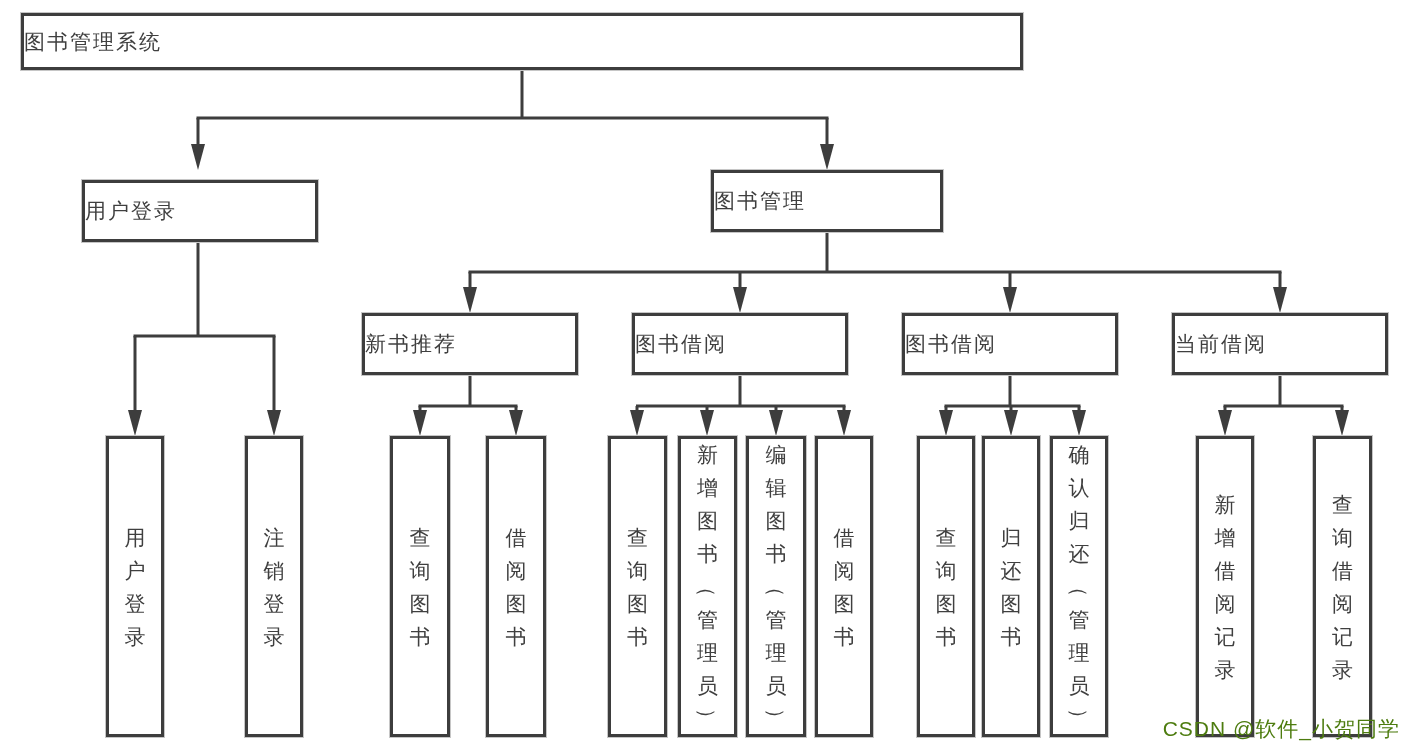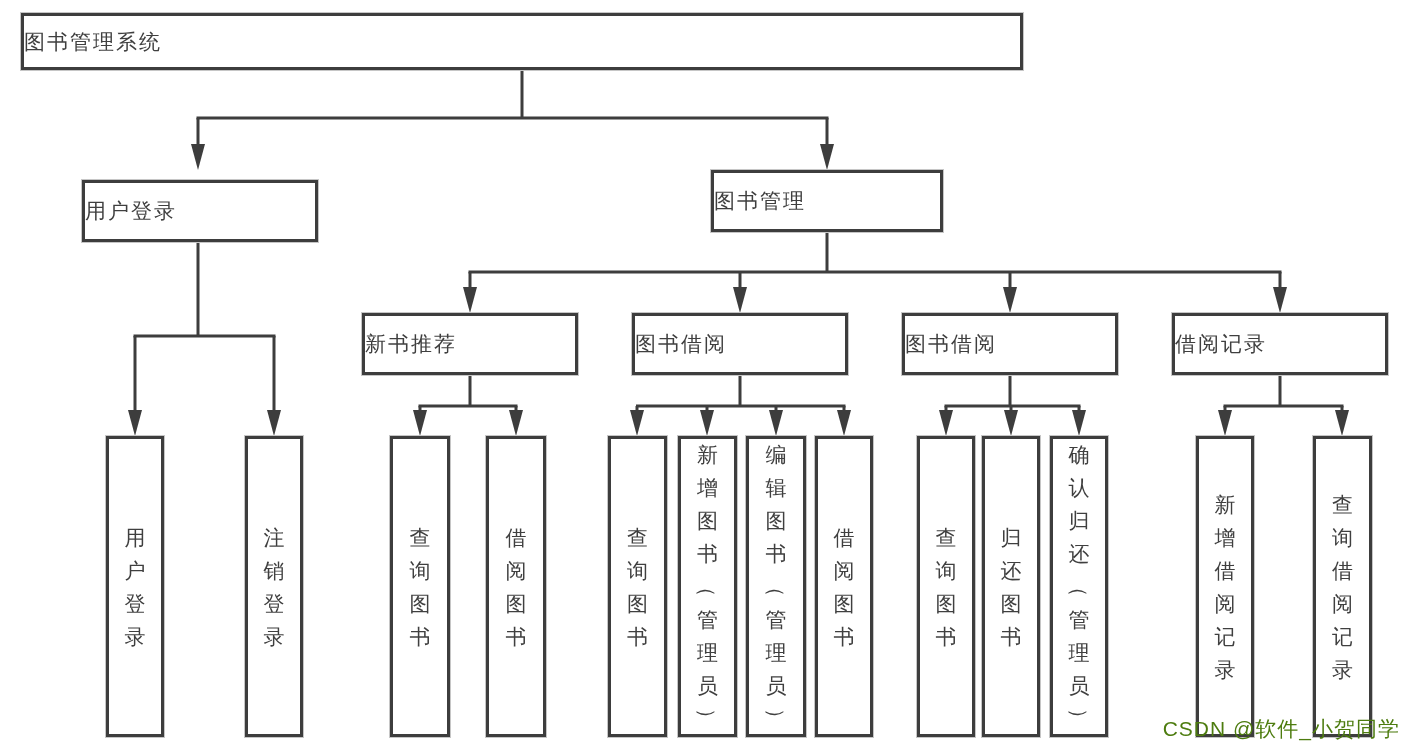--- a/index.html
+++ b/index.html
@@ -119,21 +119,21 @@
   <div class="box" style="left:632px;top:313px;width:216px;height:62px">
     <span class="hlabel">图书借阅</span>
   </div>
   <div class="box" style="left:362px;top:313px;width:216px;height:62px">
     <span class="hlabel">新书推荐</span>
   </div>
   <div class="box" style="left:902px;top:313px;width:216px;height:62px">
     <span class="hlabel">图书借阅</span>
   </div>
   <div class="box" style="left:1172px;top:313px;width:216px;height:62px">
-    <span class="hlabel">借阅记录</span>
+    <span class="hlabel">当前借阅</span>
   </div>
 
   <div class="box leaf" style="left:106px;top:436px;width:58px;height:301px">
     <div class="vtext">
         <div class="vchar">用</div>
         <div class="vchar">户</div>
         <div class="vchar">登</div>
         <div class="vchar">录</div>
       </div>
   </div>

